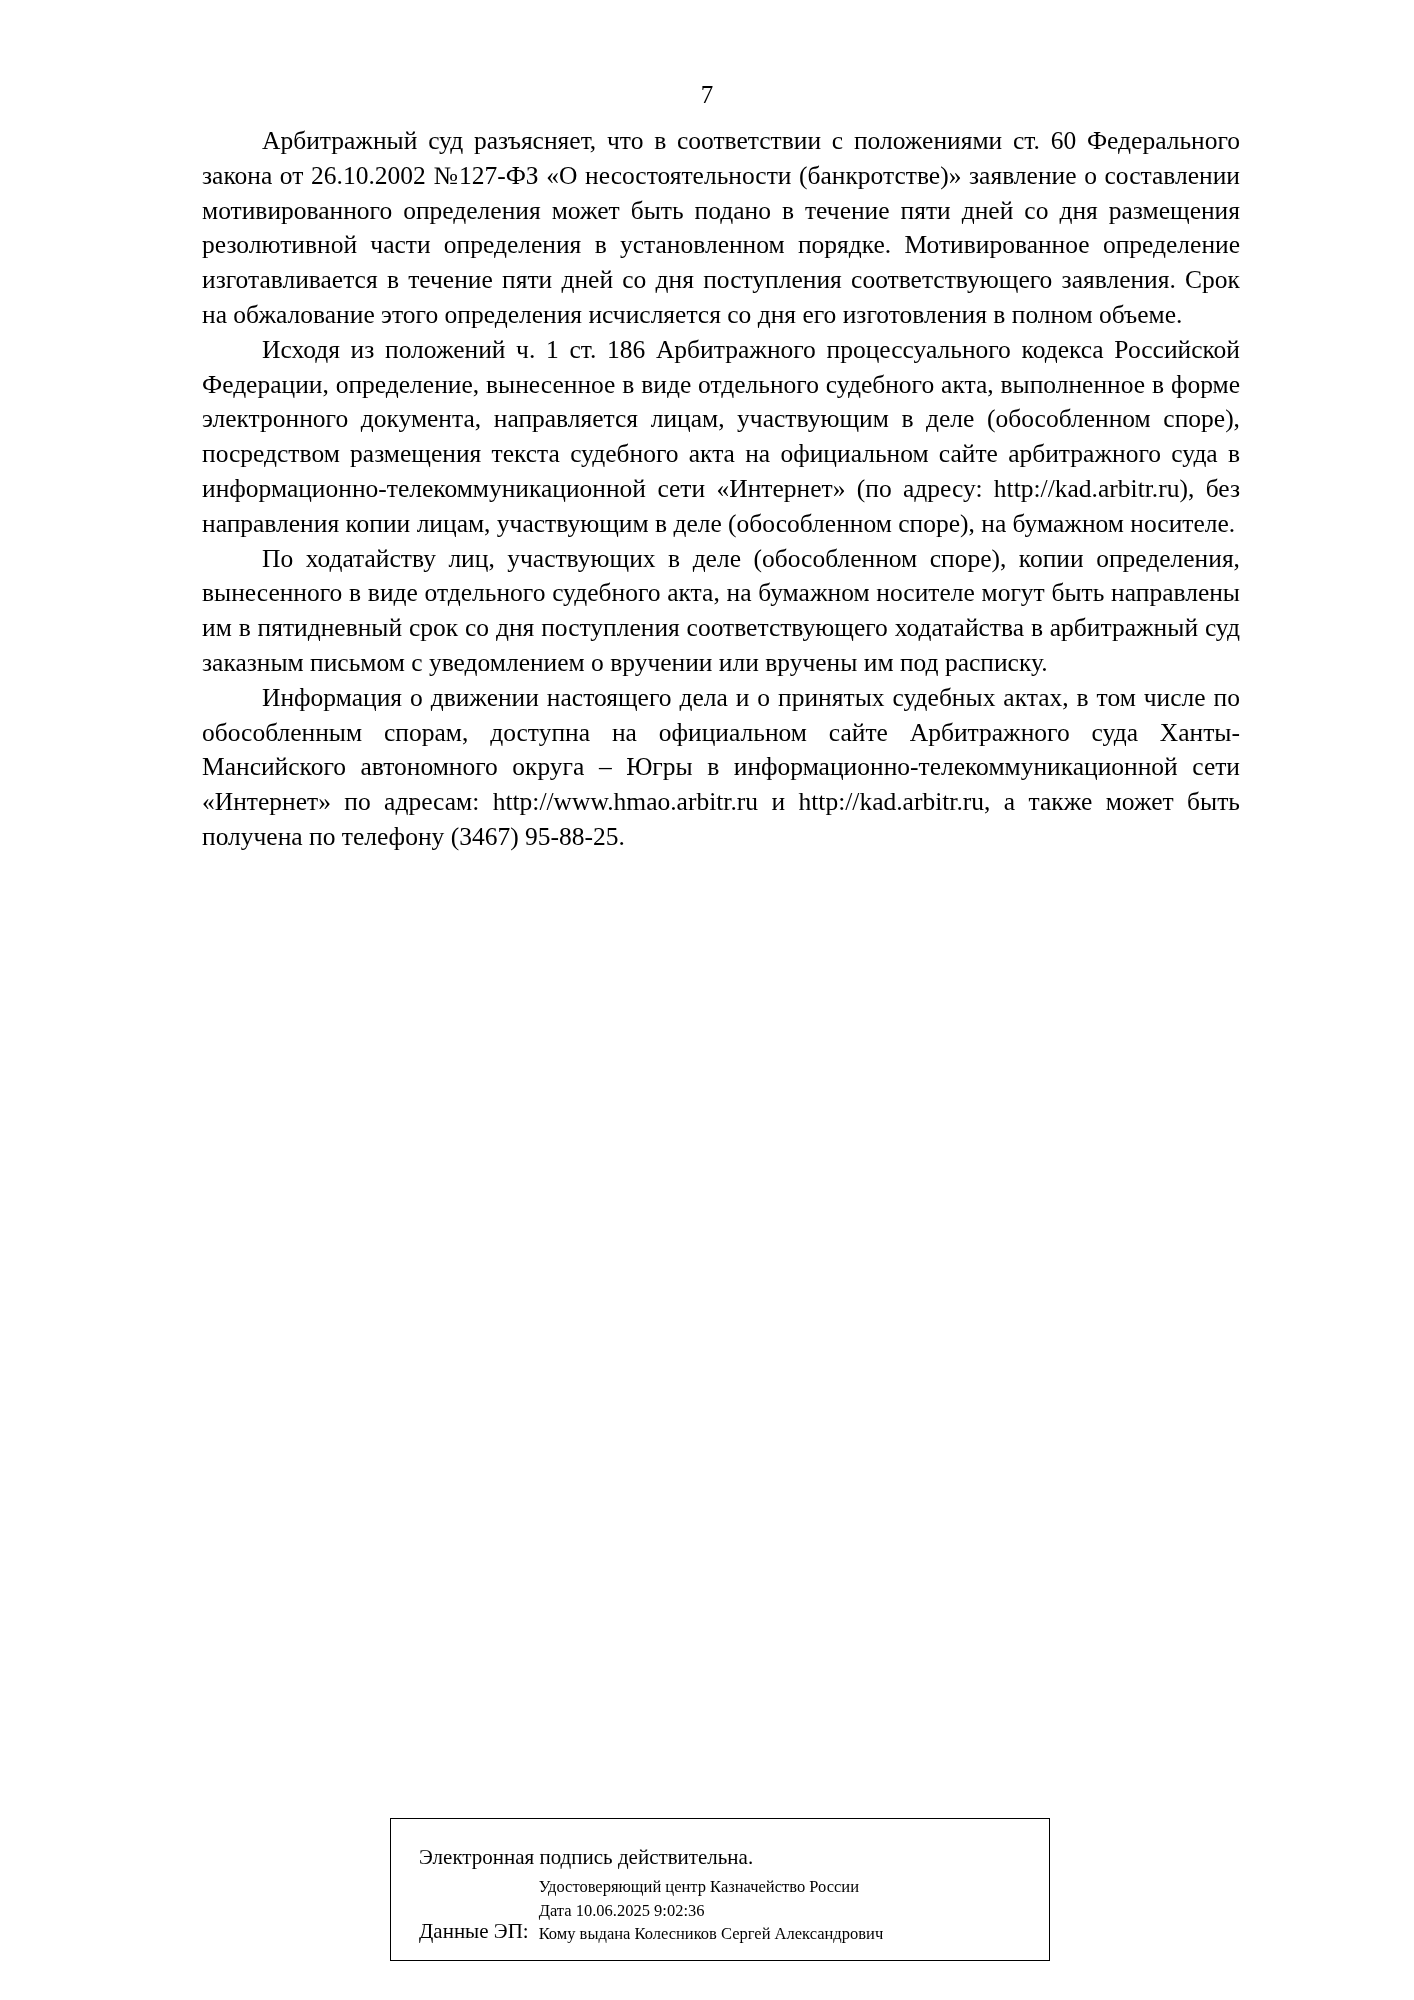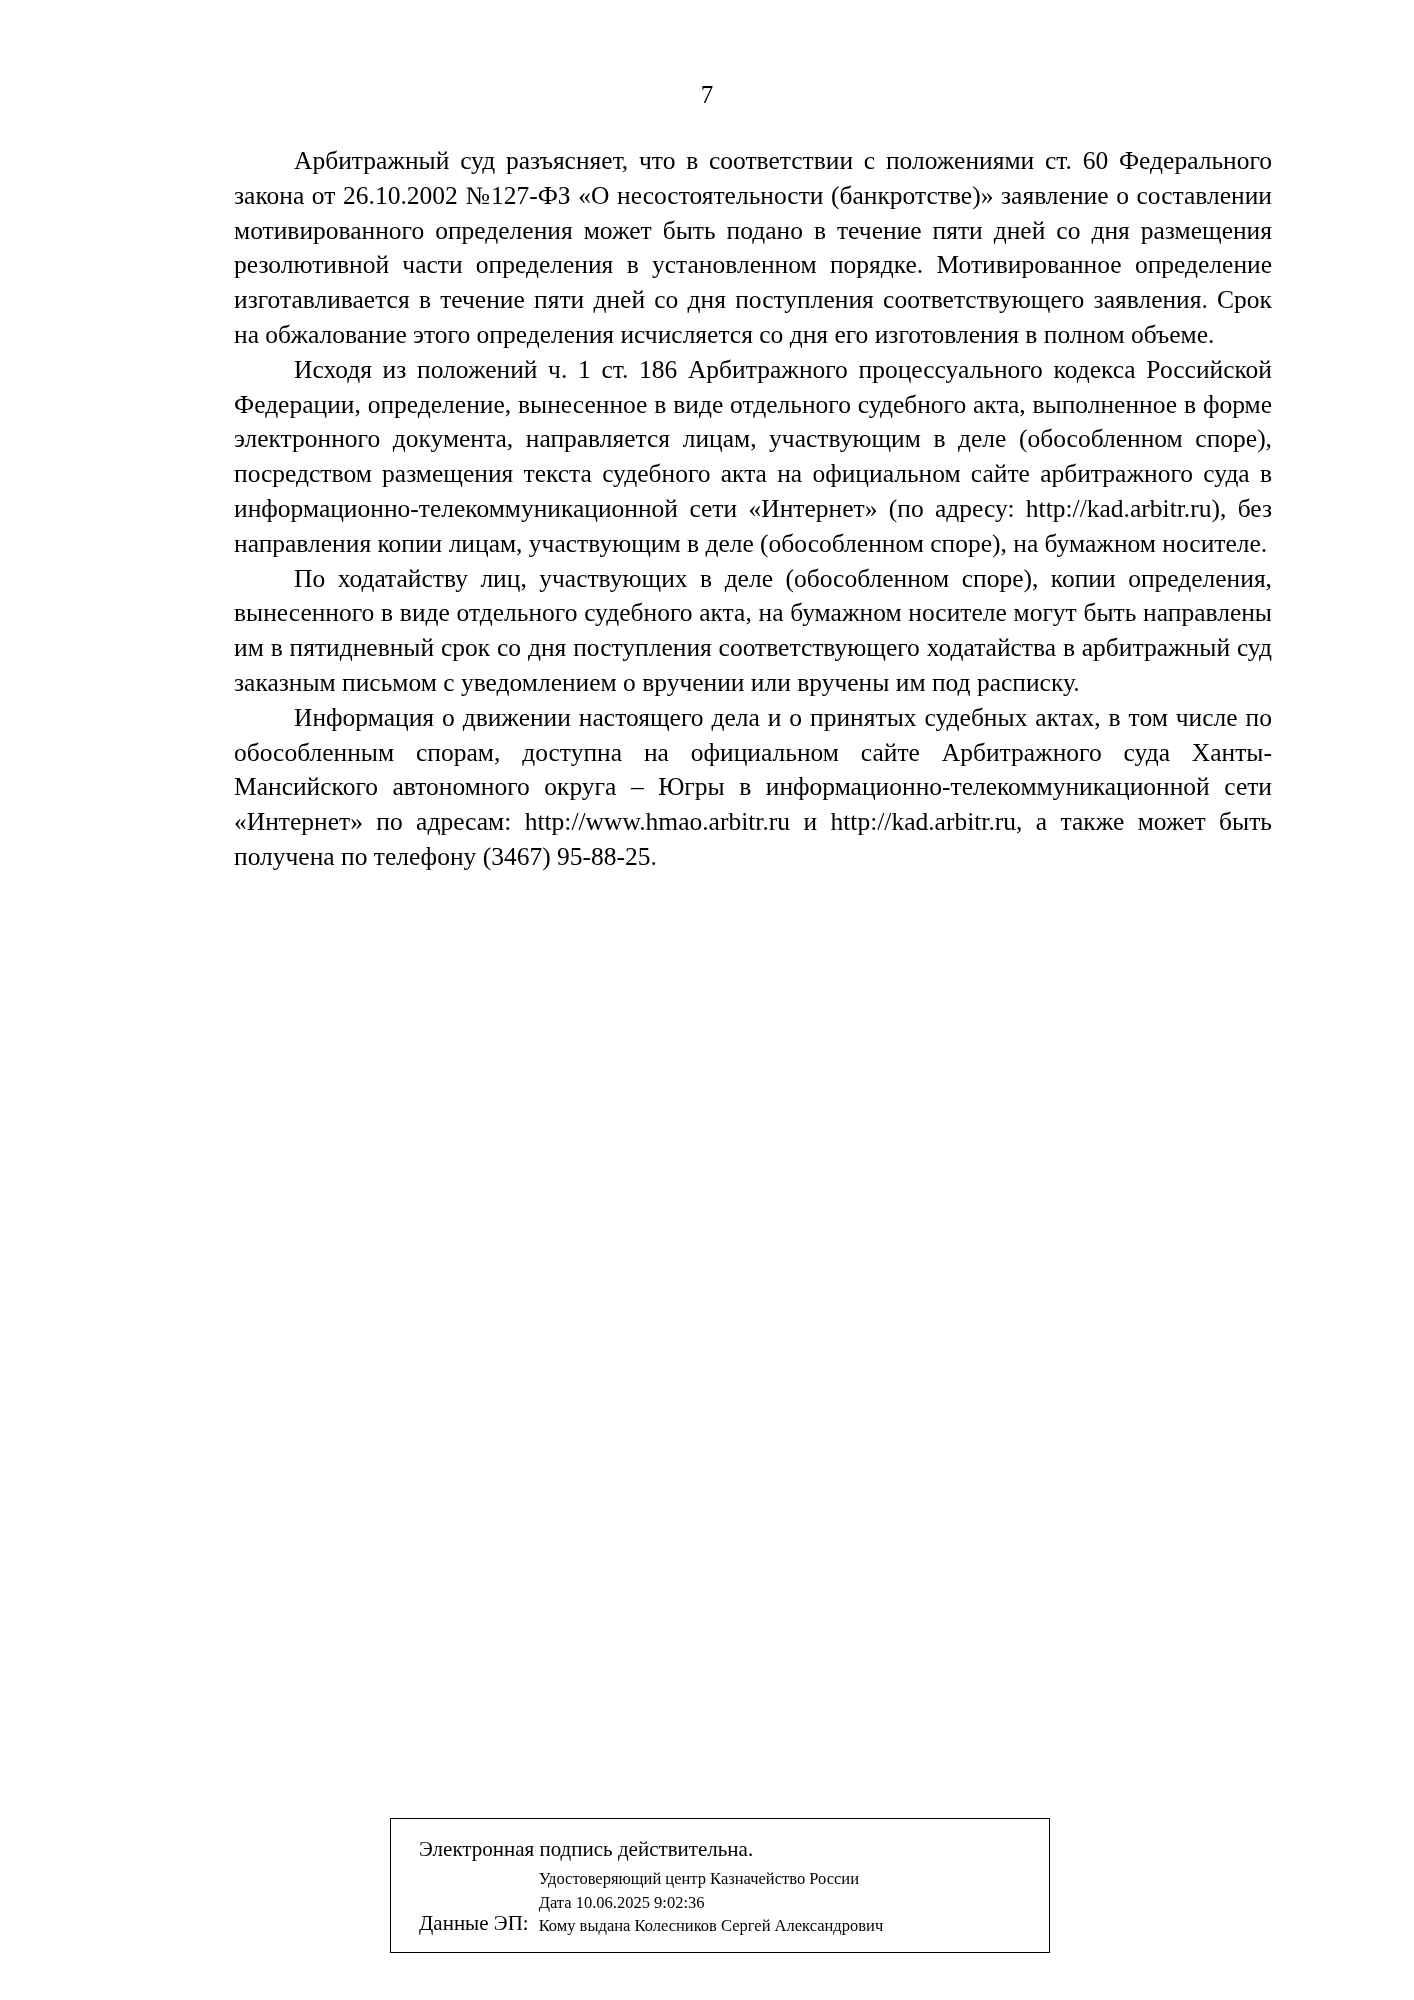--- a/index.html
+++ b/index.html
@@ -26,24 +26,23 @@
     position: absolute;
     top: 82px;
     left: 0;
     width: 1414px;
     text-align: center;
     font-size: 25px;
     line-height: 1;
   }
   .content {
     position: absolute;
-    top: 144px;
+    top: 124px;
     left: 202px;
     width: 1038px;
-    margin-left: 32px;
   }
   .para {
     font-size: 25.5px;
     line-height: 1.365;
     text-align: justify;
     text-justify: inter-word;
     margin: 0 0 0 0;
     text-indent: 60px;
     hyphens: none;
   }
@@ -56,21 +55,21 @@
     left: 390px;
     top: 1818px;
     width: 660px;
     border: 1.5px solid #000;
     box-sizing: border-box;
     padding: 12px 16px 14px 16px;
   }
   .sig-line-1 {
     font-size: 21px;
     line-height: 1.35;
-    margin: 4px 0 4px 0;
+    margin: 12px 0 4px 0;
     padding-left: 12px;
   }
   .sig-row {
     display: flex;
     align-items: flex-end;
   }
   .sig-label {
     font-size: 21px;
     line-height: 1.3;
     white-space: nowrap;

